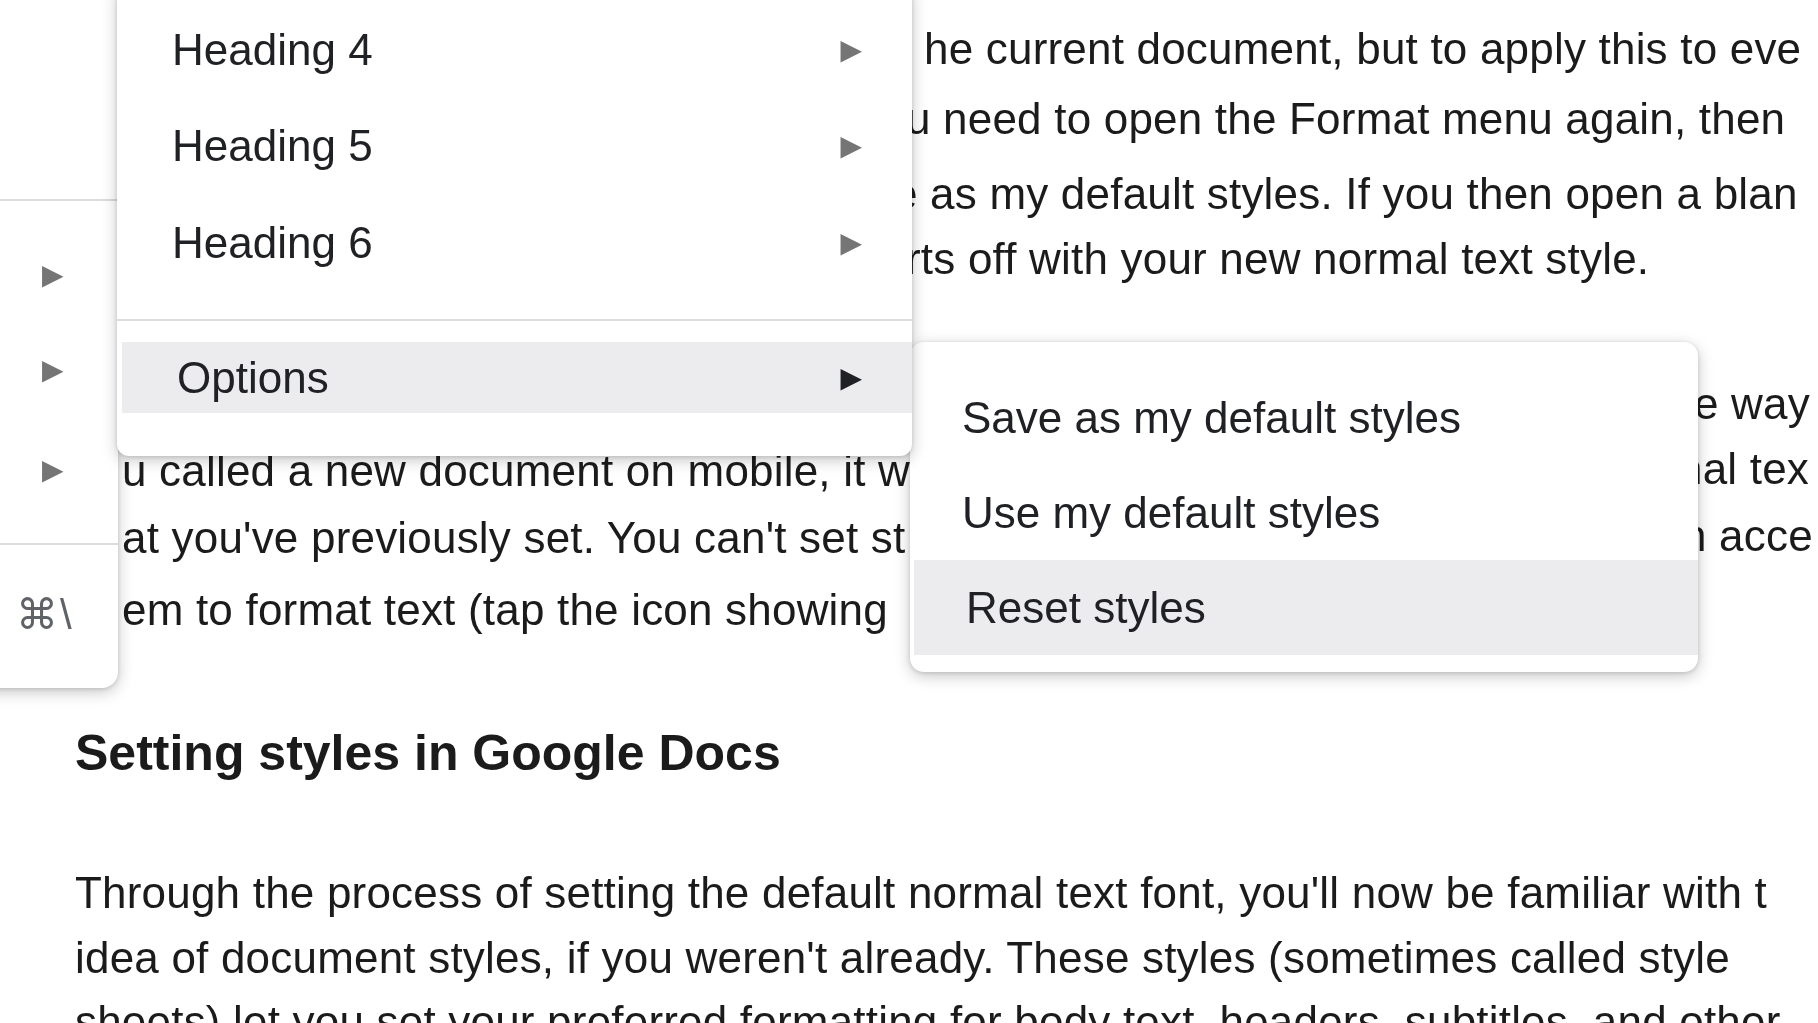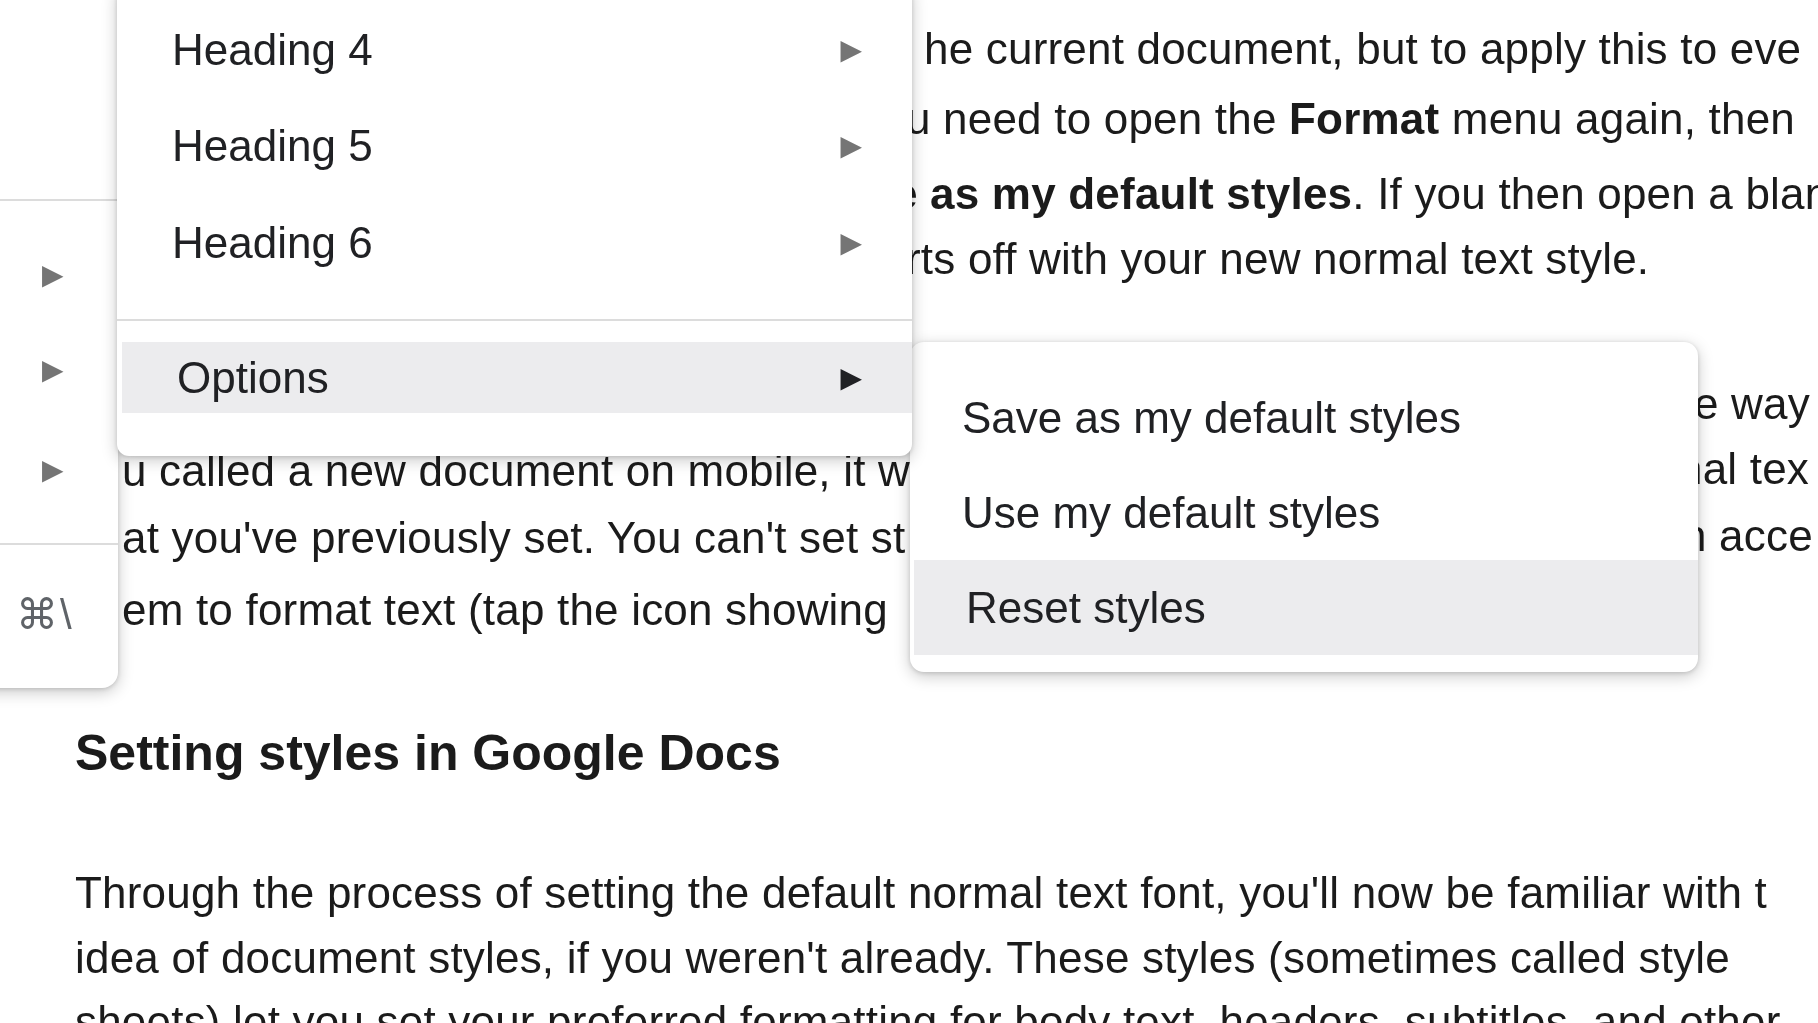--- a/index.html
+++ b/index.html
@@ -24,21 +24,21 @@
   
   .doc-layer{position:absolute;inset:0;z-index:1;}
   .dl{
     position:absolute;
     white-space:pre;
     font-size:44px;
     line-height:56px;
     letter-spacing:0.2px;
     color:var(--doc-text);
   }
-  .dl b{font-weight:700;}
+  .dl b{font-weight:400;}
   .doc-h{font-weight:700;font-size:50px;line-height:70px;letter-spacing:0;}
   
   .menu{
     position:absolute;
     background:var(--menu-bg);
     box-shadow:0 4px 16px rgba(0,0,0,0.22), 0 1px 4px rgba(0,0,0,0.14);
   }
   .format-menu{
     left:-24px;top:-16px;width:142px;height:704px;
     border-radius:0 0 16px 0;

